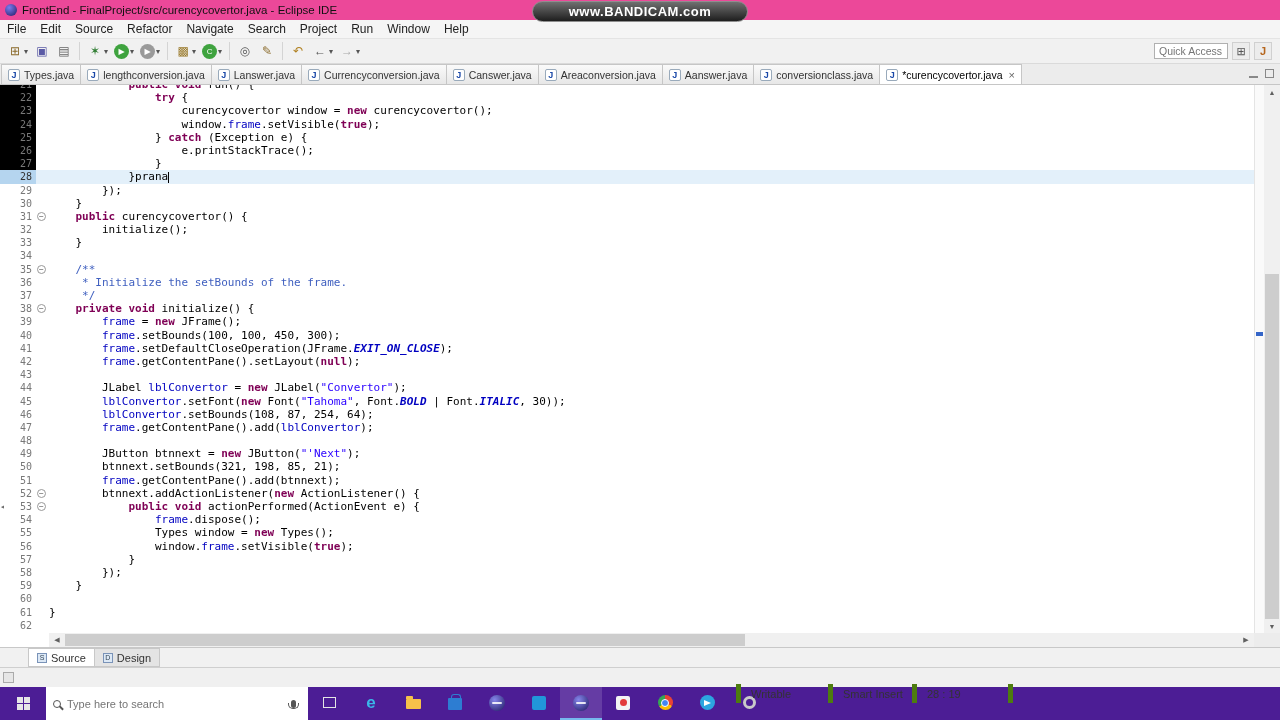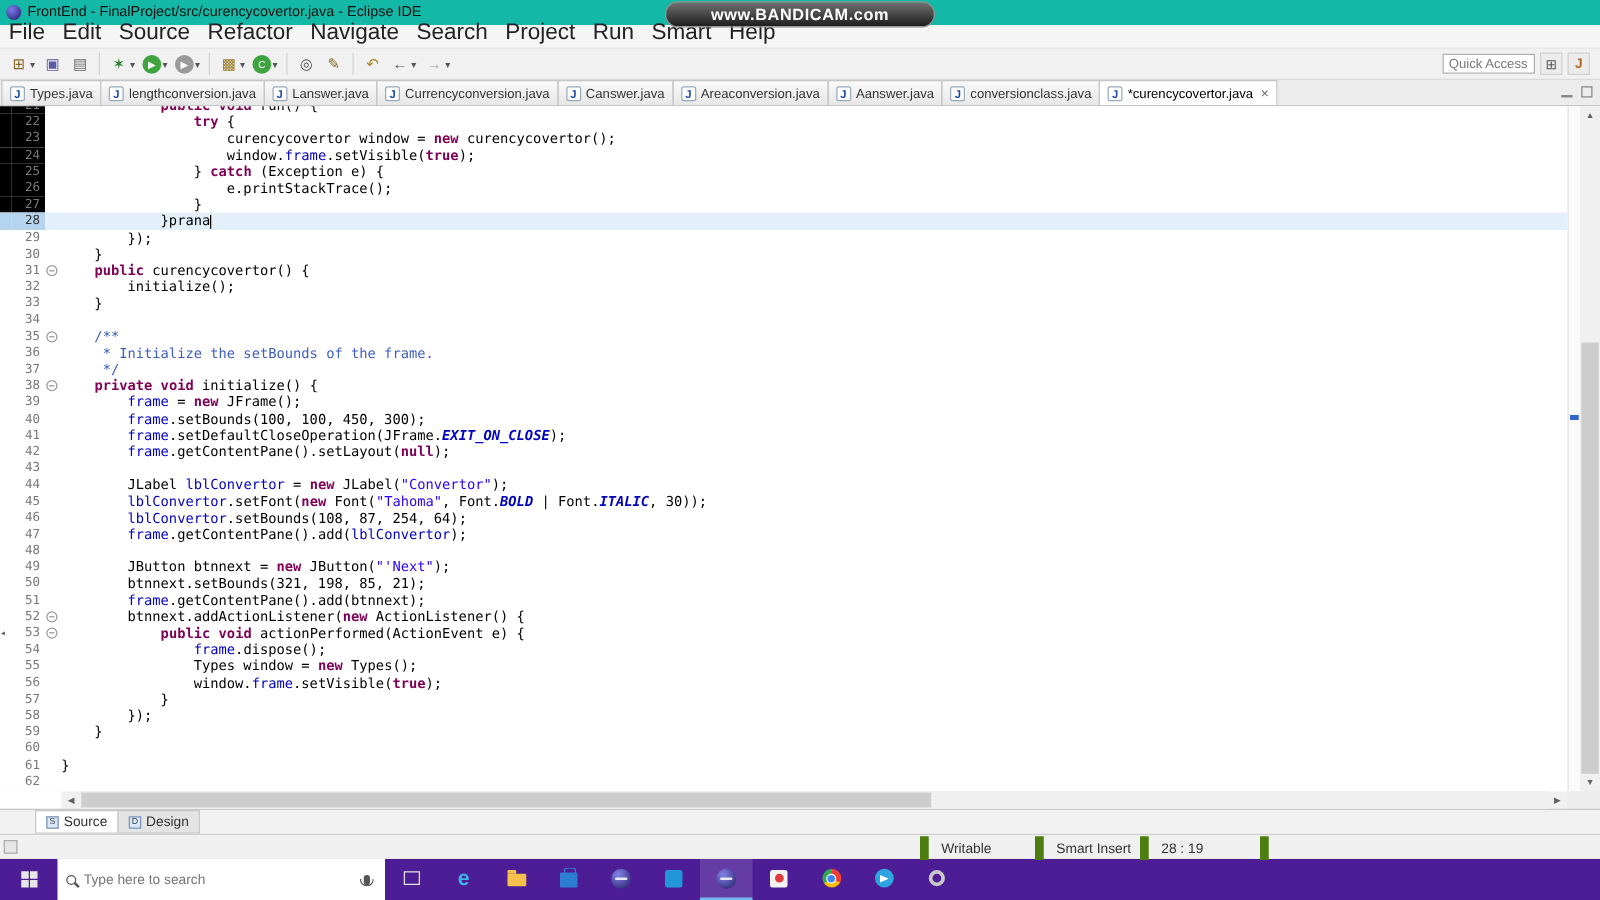--- a/index.html
+++ b/index.html
@@ -1,26 +1,26 @@
 <!DOCTYPE html>
 <html><head>
 <meta charset="utf-8">
 <style>
 *{margin:0;padding:0;box-sizing:border-box}
 html,body{width:1280px;height:720px;overflow:hidden}
 body{font-family:"Liberation Sans",sans-serif;background:#fff}
 .app{width:1280px;height:720px;display:flex;flex-direction:column;position:relative}
 
 
-.titlebar{height:20px;background:#14b8a6;display:flex;align-items:center;padding-left:5px;font-size:11.5px;color:#111;gap:5px;flex:0 0 auto}
+.titlebar{height:20px;background:#ec4899;display:flex;align-items:center;padding-left:5px;font-size:11.5px;color:#111;gap:5px;flex:0 0 auto}
 .ecl-logo{width:12px;height:12px;border-radius:50%;background:radial-gradient(circle at 35% 30%,#7b7bf0,#201a62);flex:0 0 auto}
 .banner{position:absolute;top:1px;left:50%;transform:translateX(-50%);width:216px;height:21px;border-radius:11px;background:linear-gradient(#707070,#1e1e1e);border:1px solid #8e8e8e;color:#fff;font-weight:bold;font-size:13px;letter-spacing:.5px;display:flex;align-items:center;justify-content:center;z-index:60}
 
 
-.menubar{height:18px;background:#f5f5f5;display:flex;align-items:flex-end;font-size:18px;color:#222;flex:0 0 auto}
+.menubar{height:18px;background:#f5f5f5;display:flex;align-items:flex-end;font-size:12px;color:#222;flex:0 0 auto}
 .menu-item{padding:2px 7px}
 
 
 .toolbar{height:26px;background:#f1f1f1;border-top:1px solid #e4e4e4;border-bottom:1px solid #dadada;display:flex;align-items:center;padding:0 4px;flex:0 0 auto}
 .tb-group{display:flex;align-items:center}
 .tb-btn{display:flex;align-items:center;height:22px;padding:0 2px;margin:0 1px}
 .tb-ic{width:16px;height:16px;display:flex;align-items:center;justify-content:center;font-size:12px}
 .tb-ic.circ{border-radius:50%;font-size:8px;width:15px;height:15px}
 .tb-dd{font-size:8px;color:#555;margin-left:1px}
 .tb-sep{width:1px;height:18px;background:#d4d4d4;margin:0 4px}
@@ -79,21 +79,21 @@
 
 
 .viewtabs{height:20px;background:#f1f1f1;border-top:1px solid #c8c8c8;display:flex;align-items:flex-end;padding-left:28px;flex:0 0 auto}
 .vtab{display:flex;align-items:center;gap:4px;height:19px;padding:0 8px;font-size:11px;color:#333;border:1px solid #c8c8c8;background:#e4e4e4;margin-right:-1px}
 .vtab.active{background:#fff}
 .vt-ic{width:10px;height:10px;border:1px solid #7a93b8;background:#dce8f5;font-size:7px;color:#334455;display:flex;align-items:center;justify-content:center;flex:0 0 auto}
 
 
 .statusbar{height:20px;background:#f0f0f0;border-top:1px solid #cfcfcf;position:relative;font-size:11px;color:#333;flex:0 0 auto}
 .sb-ic{position:absolute;left:3px;top:4px;width:11px;height:11px;border:1px solid #aaa;background:#e6e6e6}
-.sb-cell{position:absolute;top:1px;height:19px;display:flex;align-items:center;padding-left:10px;border-left:7px solid #4d7c0f}
+.sb-cell{position:absolute;top:16px;height:19px;display:flex;align-items:center;padding-left:10px;border-left:5px solid #4d7c0f}
 .sb-w{left:736px;width:92px}
 .sb-i{left:828px;width:84px}
 .sb-p{left:912px;width:96px}
 .sb-e{left:1008px;width:1px;padding:0}
 
 
 .taskbar{height:33px;background:#4c1d95;display:flex;align-items:stretch;color:#eee;flex:0 0 auto}
 .tb-start{width:46px;display:flex;align-items:center;justify-content:center}
 .win-logo{position:relative;width:13px;height:13px}
 .win-logo::before{content:"";position:absolute;left:0;top:0;width:6px;height:6px;background:#e6e6e6;box-shadow:7px 0 #e6e6e6,0 7px #e6e6e6,7px 7px #e6e6e6}
@@ -148,21 +148,21 @@
 
   <div class="menubar">
       <span class="menu-item">File</span>
       <span class="menu-item">Edit</span>
       <span class="menu-item">Source</span>
       <span class="menu-item">Refactor</span>
       <span class="menu-item">Navigate</span>
       <span class="menu-item">Search</span>
       <span class="menu-item">Project</span>
       <span class="menu-item">Run</span>
-      <span class="menu-item">Smart</span>
+      <span class="menu-item">Window</span>
       <span class="menu-item">Help</span>
     </div>
 
   <div class="toolbar">
     <div class="tb-group">
         <span class="tb-btn">
           <span class="tb-ic" style="color: rgb(138, 106, 42);">⊞</span>
           <span class="tb-dd">▾</span>
         </span>
         <span class="tb-btn">

